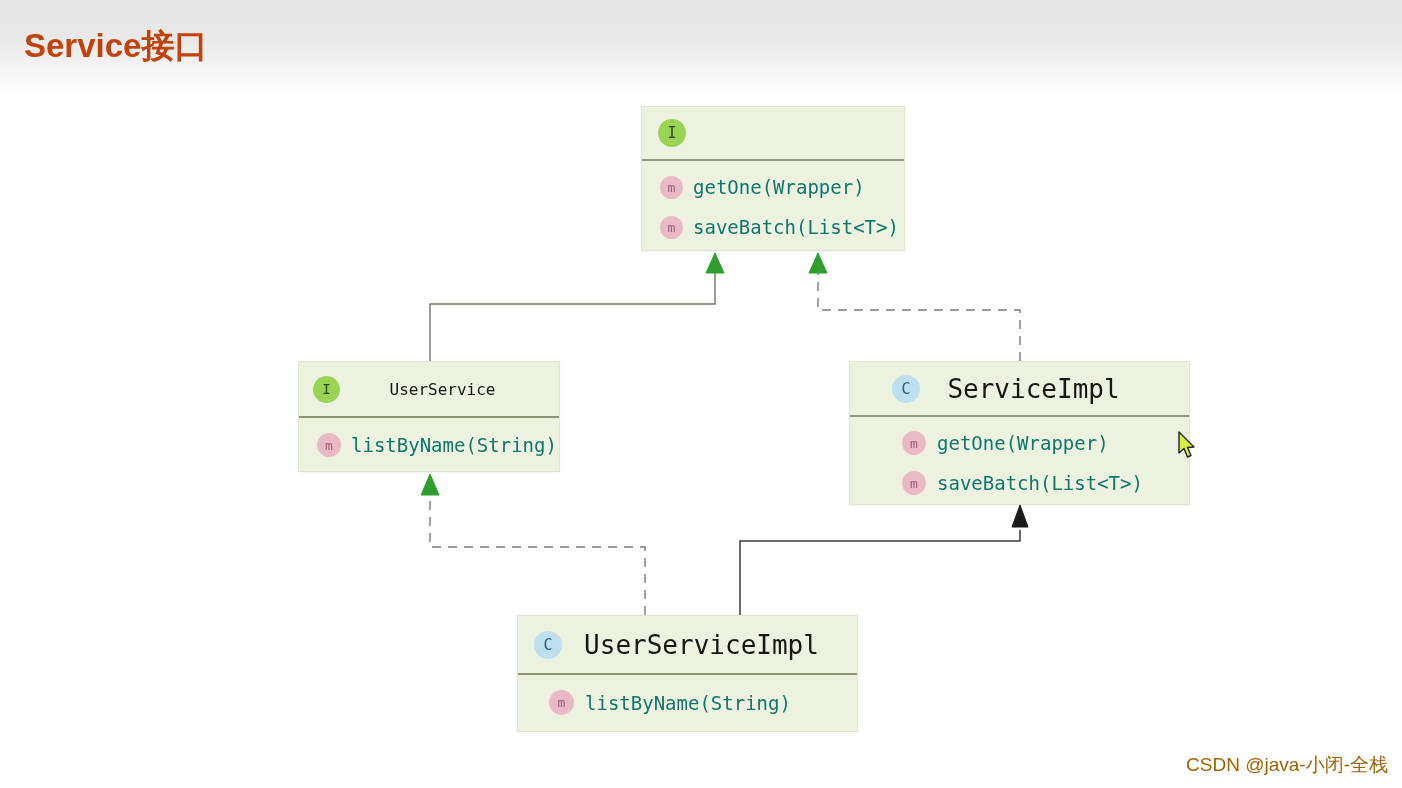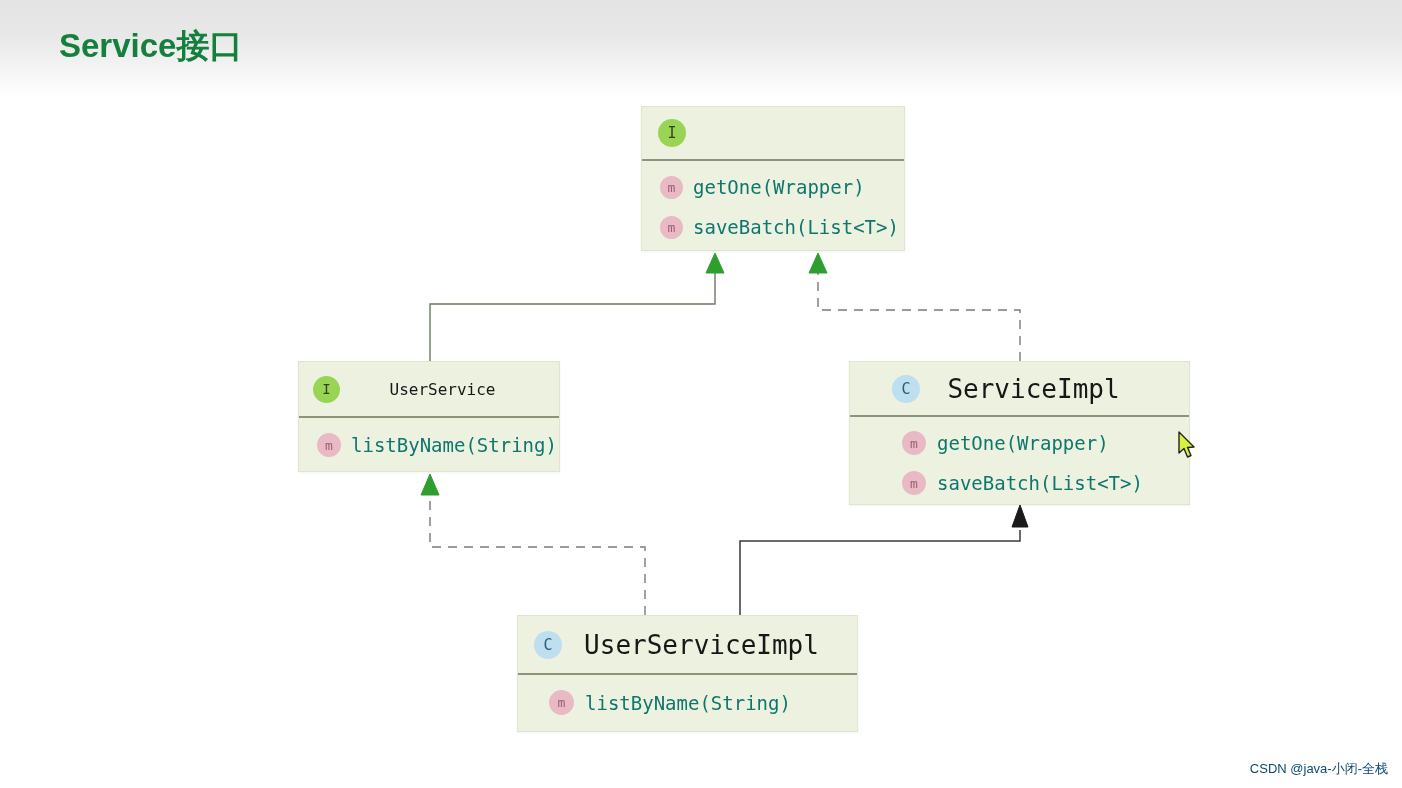--- a/index.html
+++ b/index.html
@@ -24,24 +24,23 @@
     height: 96px;
     background: linear-gradient(to bottom, #e4e4e4 0%, #e8e8e8 38%, #f4f4f4 72%, #ffffff 100%);
   }
   #page-title {
     position: absolute;
     left: 24px;
     top: 24px;
     font-family: "Liberation Sans", sans-serif;
     font-size: 33px;
     font-weight: bold;
-    color: #15803d;
+    color: #c2410c;
     letter-spacing: 0px;
     white-space: nowrap;
-    margin-left: 35px;
   }
 
   
   #canvas {
     position: absolute;
     left: 0;
     top: 0;
     width: 1402px;
     height: 788px;
   }
@@ -152,22 +151,22 @@
     width: 20px;
     height: 28px;
   }
 
   
   #watermark {
     position: absolute;
     right: 14px;
     bottom: 10px;
     font-family: "Liberation Sans", sans-serif;
-    font-size: 13px;
-    color: #0c4a6e;
+    font-size: 19px;
+    color: #a16207;
     white-space: nowrap;
   }
 </style>
 </head>
 <body>
 
 <div id="header-band"></div>
 <div id="page-title">Service接口</div>
 
 <div id="canvas">

